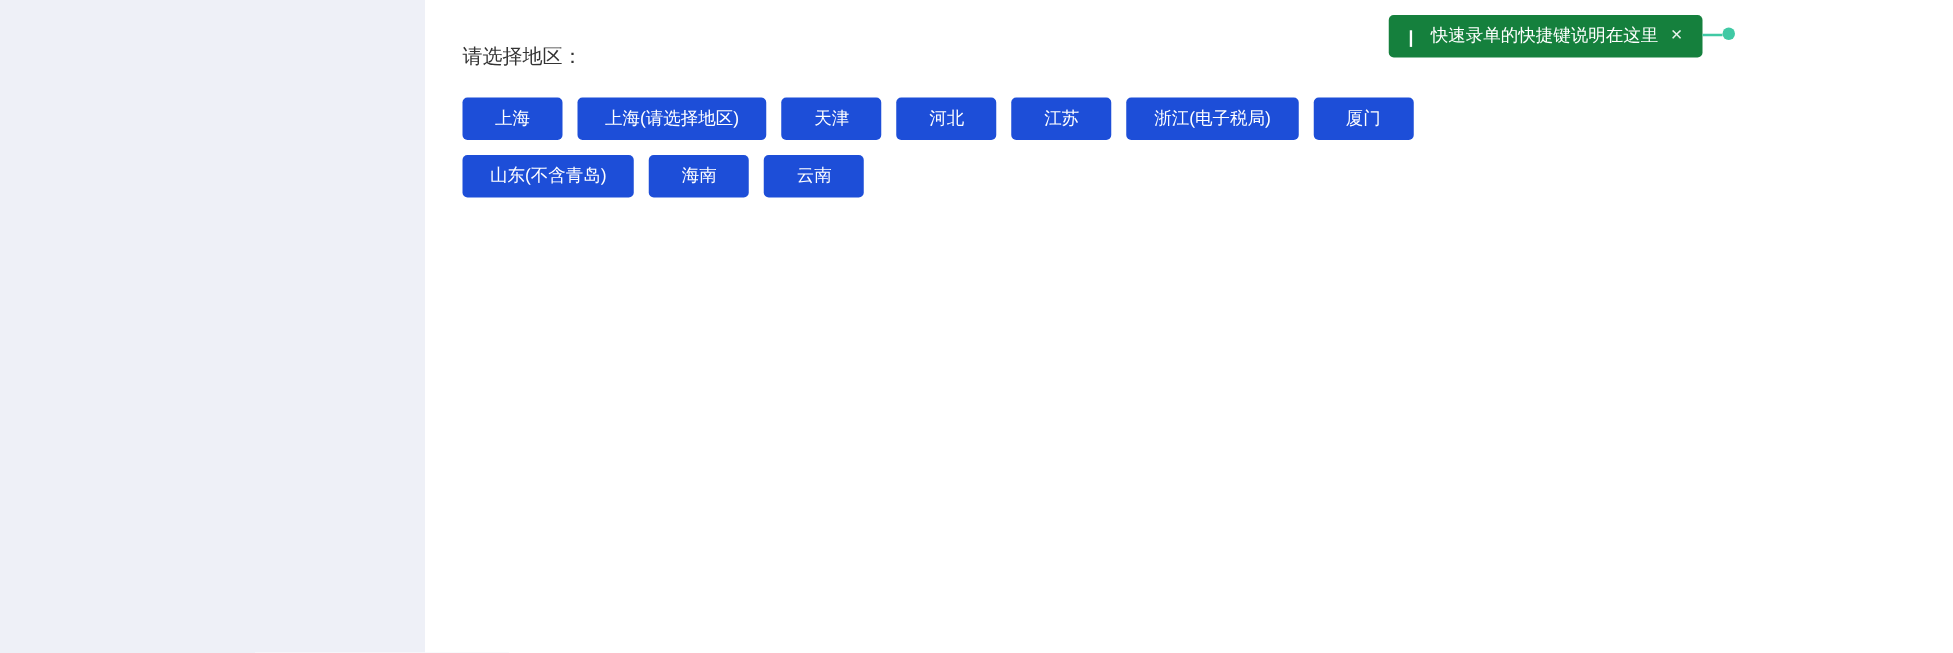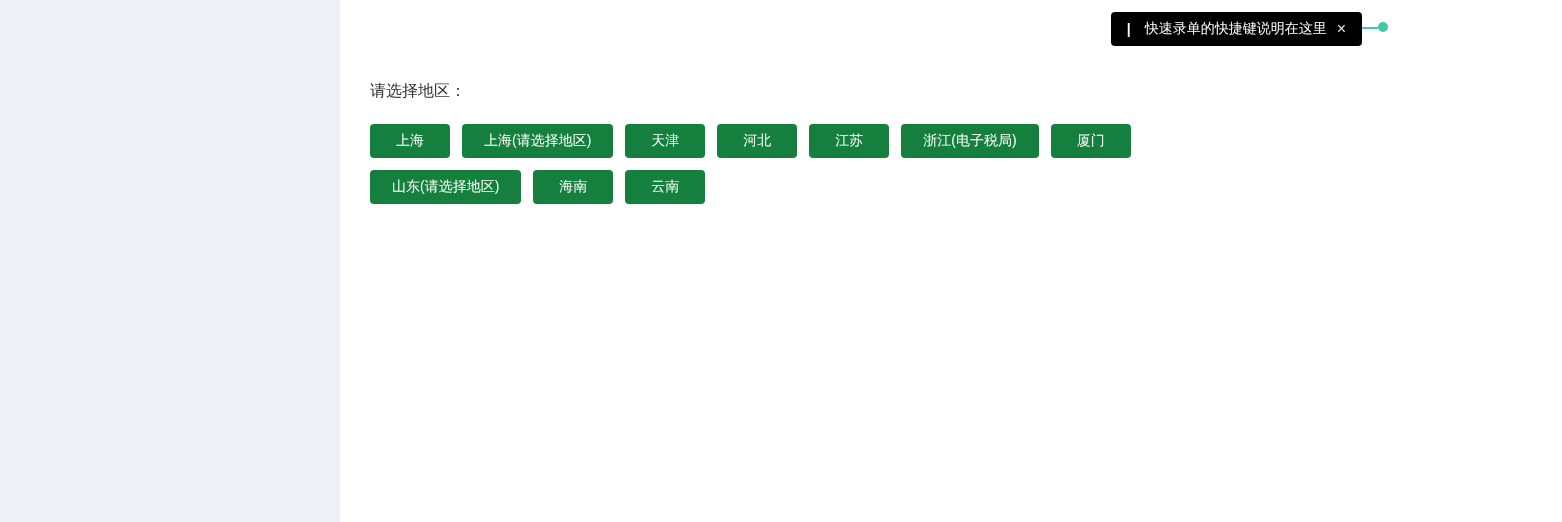--- a/index.html
+++ b/index.html
@@ -37,49 +37,48 @@
 
     .region-section {
       padding: 35px 30px;
     }
 
     .region-title {
       font-size: 16px;
       color: #333;
       margin-bottom: 22px;
       font-weight: normal;
-      margin-top: 46px;
     }
 
     .region-buttons-row {
       display: flex;
       flex-wrap: wrap;
       gap: 12px;
       margin-bottom: 12px;
     }
 
     .region-btn {
       padding: 8px 22px;
-      background: #15803d;
+      background: #1d4ed8;
       border: none;
       border-radius: 4px;
       color: #fff;
       font-size: 14px;
       cursor: pointer;
       min-width: 80px;
       text-align: center;
       font-family: 'Microsoft YaHei', '微软雅黑', sans-serif;
     }
 
     
     .tooltip-banner {
       position: absolute;
       top: 12px;
       right: 200px;
-      background: #000000;
+      background: #15803d;
       color: #fff;
       padding: 8px 16px;
       border-radius: 4px;
       font-size: 14px;
       display: flex;
       align-items: center;
       gap: 10px;
       white-space: nowrap;
     }
 
@@ -128,21 +127,21 @@
       <button class="region-btn">上海</button>
       <button class="region-btn">上海(请选择地区)</button>
       <button class="region-btn">天津</button>
       <button class="region-btn">河北</button>
       <button class="region-btn">江苏</button>
       <button class="region-btn">浙江(电子税局)</button>
       <button class="region-btn">厦门</button>
     </div>
 
     <div class="region-buttons-row">
-      <button class="region-btn">山东(请选择地区)</button>
+      <button class="region-btn">山东(不含青岛)</button>
       <button class="region-btn">海南</button>
       <button class="region-btn">云南</button>
     </div>
   </div>
 </div>
 
 <div class="tooltip-banner">
   <span>快速录单的快捷键说明在这里</span>
   <span class="tooltip-close">×</span>
 </div>

